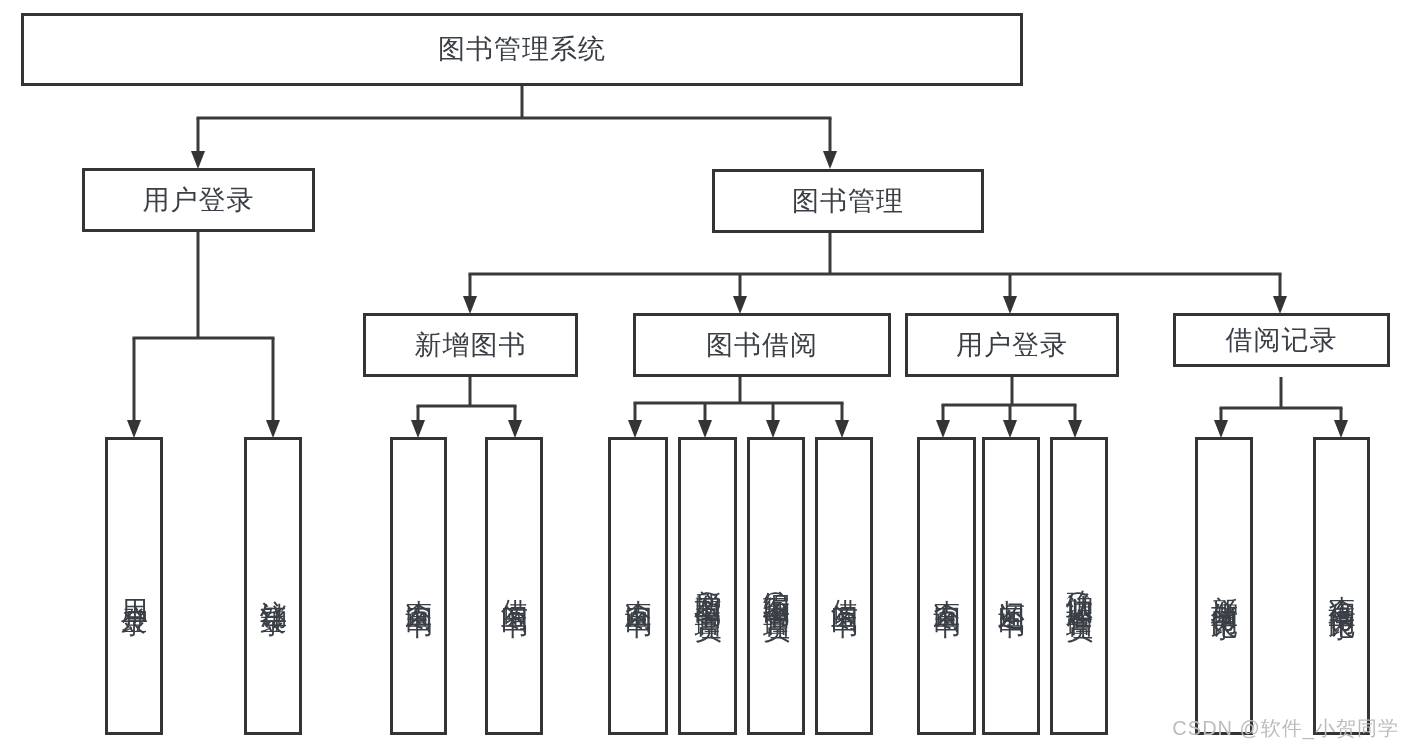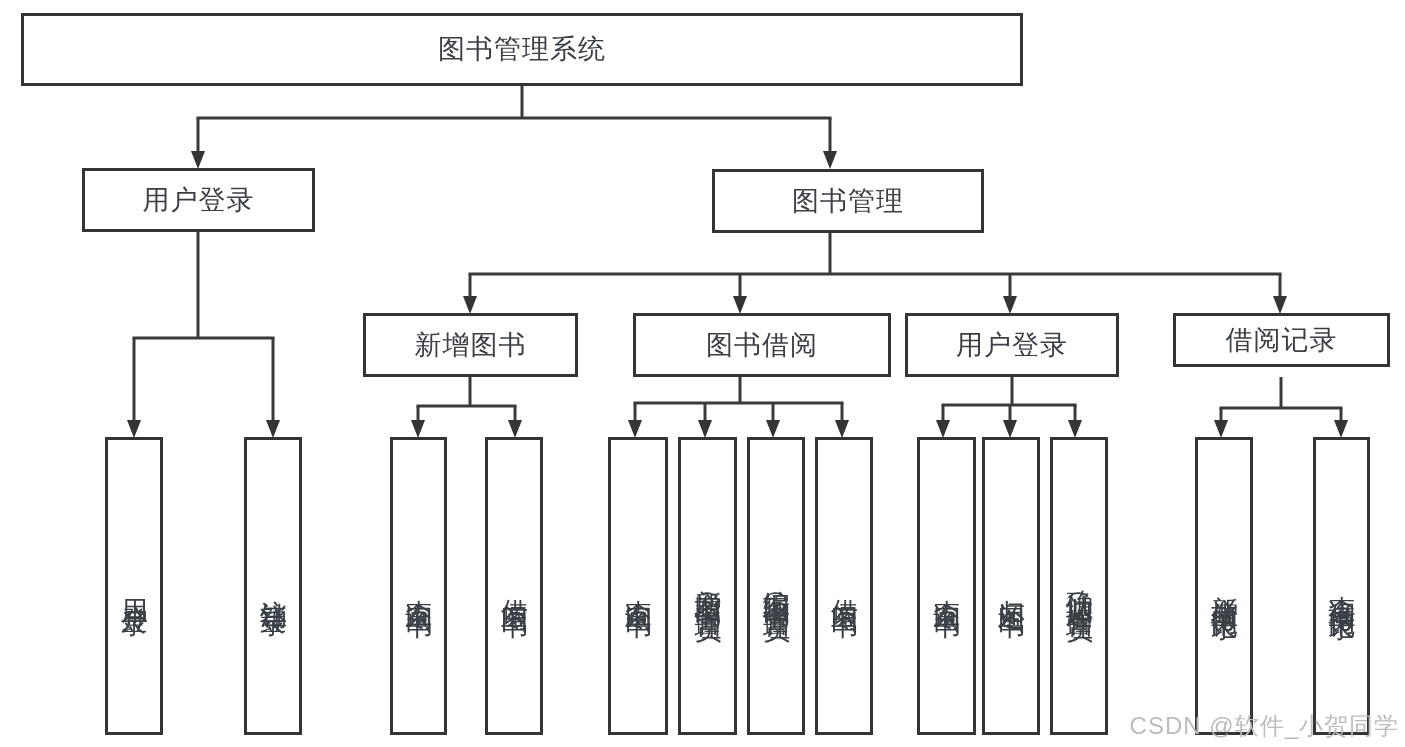--- a/index.html
+++ b/index.html
@@ -41,21 +41,21 @@
     writing-mode: vertical-lr;
     text-orientation: mixed;
     line-height: 1;
     letter-spacing: 4px;
     font-size: 27px;
   }
   #watermark {
     position: absolute;
     right: 6px;
     bottom: 5px;
-    font-size: 24px;
+    font-size: 20px;
     color: #bcbcbc;
     letter-spacing: 1px;
     white-space: nowrap;
     z-index: 5;
   }
 </style>
 </head>
 <body>
 
 <div id="canvas">

